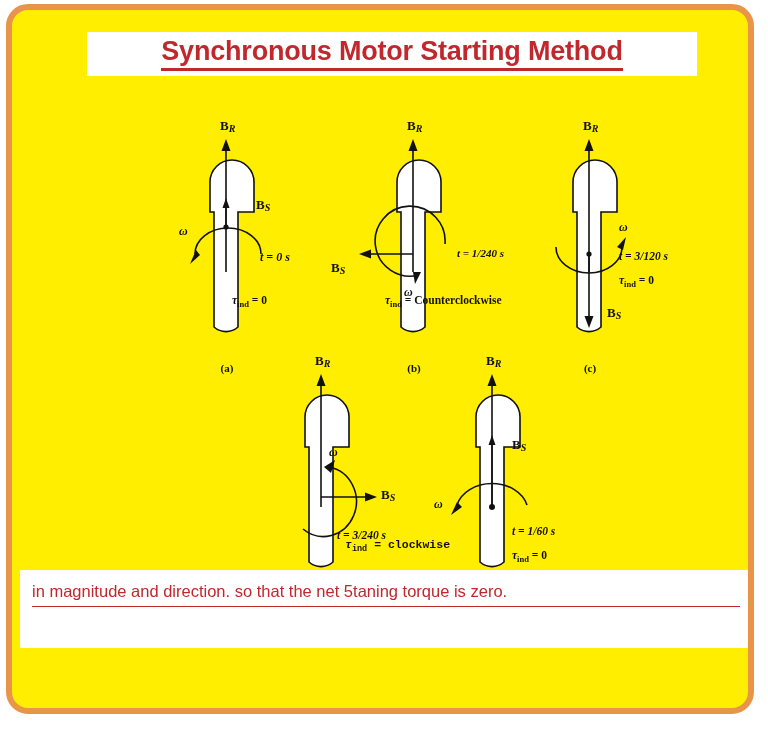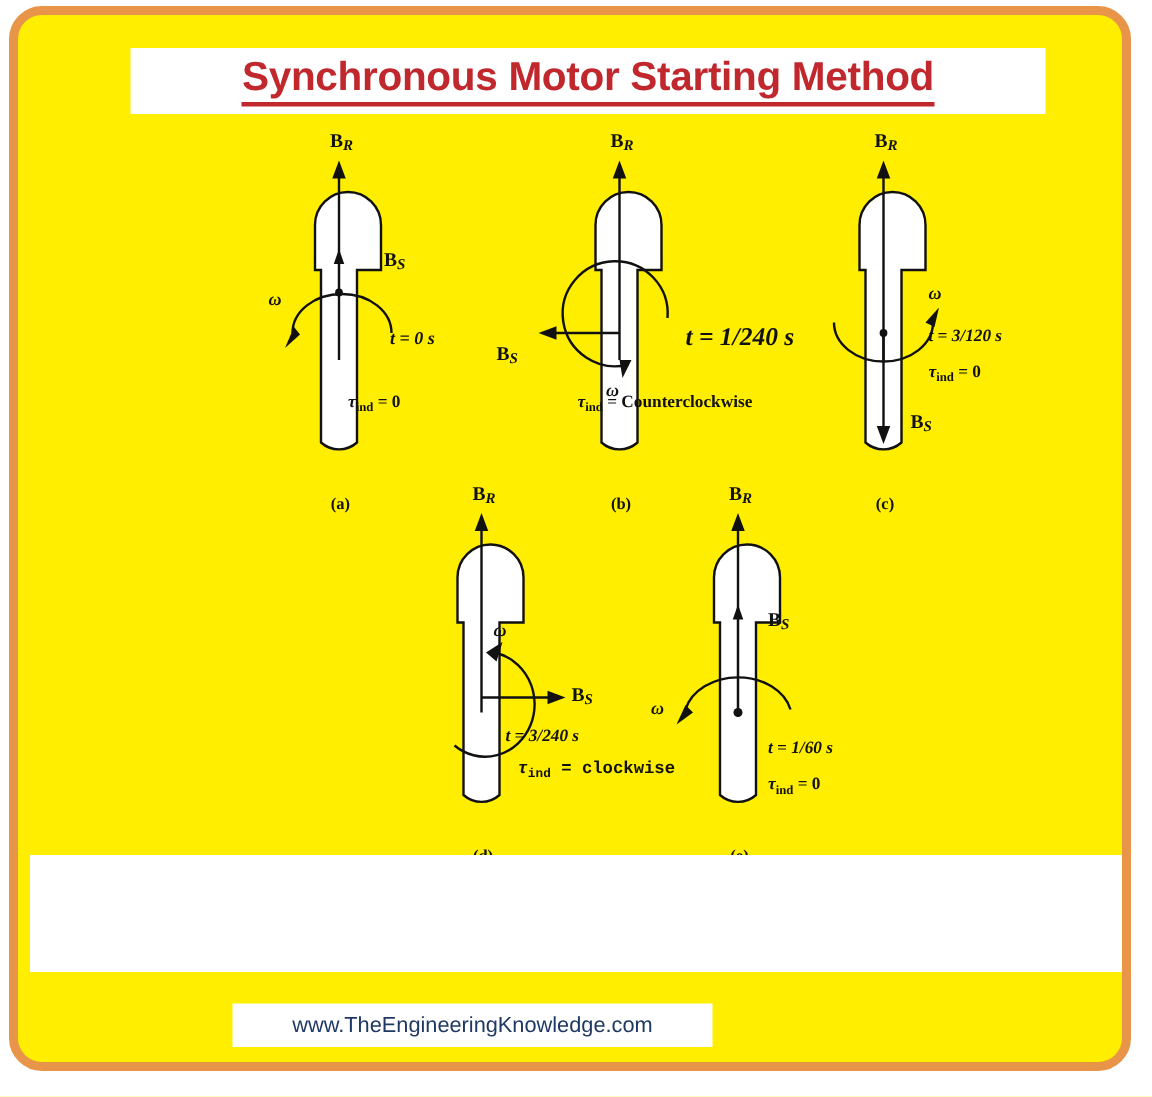--- a/index.html
+++ b/index.html
@@ -57,20 +57,21 @@
     position: absolute;
     left: 0;
     top: 70px;
     width: 736px;
     height: 490px;
   }
   .panel {
     position: absolute;
     width: 210px;
     height: 240px;
+    margin-top: 32px;
   }
   .panel svg { display: block; }
 
   .cap {
     position: absolute;
     width: 210px;
     text-align: center;
     font-size: 11px;
     font-weight: bold;
     color: #111111;
@@ -171,21 +172,21 @@
         <path d="M136,122 A35,35 0 1 0 110,153" fill="none" stroke="#111111" stroke-width="1.6"></path>
         <polygon points="106,162 112,150 104,150" fill="#111111"></polygon>
       </svg>
       <div style="position:absolute; left:98px; top:-4px; font-family:'Liberation Serif',serif; font-size:13px; font-weight:bold; color:#111;">
         <span>B</span><i style="font-size:10px; vertical-align:-2px;">R</i>
       </div>
       <div style="position:absolute; left:22px; top:138px; font-family:'Liberation Serif',serif; font-size:13px; font-weight:bold; color:#111;">
         <span>B</span><i style="font-size:10px; vertical-align:-2px;">S</i>
       </div>
       <div style="position:absolute; left:95px; top:163px; font-family:'Liberation Serif',serif; font-style:italic; font-size:12px; font-weight:bold; color:#111;">ω</div>
-      <div style="position:absolute; left:148px; top:125px; font-family:'Liberation Serif',serif; font-style:italic; font-size:17px; font-weight:bold; color:#111; white-space:nowrap;">t = 1/240 s</div>
+      <div style="position:absolute; left:148px; top:125px; font-family:'Liberation Serif',serif; font-style:italic; font-size:11px; font-weight:bold; color:#111; white-space:nowrap;">t = 1/240 s</div>
       <div style="position:absolute; left:76px; top:172px; font-family:'Liberation Serif',serif; font-size:11.5px; font-weight:bold; color:#111; white-space:nowrap;">
         <i>τ</i><sub style="font-size:8.5px;">ind</sub>
         <span>= Counterclockwise</span>
       </div>
       <div class="cap" style="left:0; top:240px;">(b)</div>
     </div>
 
     <div class="panel" style="left:473px; top:10px;">
       <svg width="210" height="240" viewBox="0 0 210 240">
         <path d="M88,90 L88,60 A22,22 0 0 1 132,60 L132,90 L116,90 L116,205
@@ -228,21 +229,21 @@
         <path d="M112,110 A33,35 0 1 1 86,172" fill="none" stroke="#111111" stroke-width="1.6"></path>
         <polygon points="118,103 107,110 114,116" fill="#111111"></polygon>
       </svg>
       <div style="position:absolute; left:98px; top:-4px; font-family:'Liberation Serif',serif; font-size:13px; font-weight:bold; color:#111;">
         <span>B</span><i style="font-size:10px; vertical-align:-2px;">R</i>
       </div>
       <div style="position:absolute; left:164px; top:130px; font-family:'Liberation Serif',serif; font-size:13px; font-weight:bold; color:#111;">
         <span>B</span><i style="font-size:10px; vertical-align:-2px;">S</i>
       </div>
       <div style="position:absolute; left:112px; top:88px; font-family:'Liberation Serif',serif; font-style:italic; font-size:12px; font-weight:bold; color:#111;">ω</div>
-      <div style="position:absolute; left:120px; top:160px; font-family:'Liberation Serif',serif; font-style:italic; font-size:11.5px; font-weight:bold; color:#111; white-space:nowrap;">t = 3/240 s</div>
+      <div style="position:absolute; left:120px; top:172px; font-family:'Liberation Serif',serif; font-style:italic; font-size:11.5px; font-weight:bold; color:#111; white-space:nowrap;">t = 3/240 s</div>
       <div style="position:absolute; left:128px; top:181px; font-family:Liberation Mono, monospace; font-size:11.5px; font-weight:bold; color:#111; white-space:nowrap;">
         <i>τ</i><sub style="font-size:8.5px;">ind</sub>
         <span>= clockwise</span>
       </div>
       <div class="cap" style="left:0; top:240px;">(d)</div>
     </div>
 
     <div class="panel" style="left:376px; top:245px;">
       <svg width="210" height="240" viewBox="0 0 210 240">
         <path d="M88,90 L88,60 A22,22 0 0 1 132,60 L132,90 L116,90 L116,205
@@ -268,19 +269,17 @@
       <div style="position:absolute; left:124px; top:192px; font-family:'Liberation Serif',serif; font-size:11.5px; font-weight:bold; color:#111; white-space:nowrap;">
         <i>τ</i><sub style="font-size:8.5px;">ind</sub>
         <span>= 0</span>
       </div>
       <div class="cap" style="left:0; top:240px;">(e)</div>
     </div>
 
   </div>
 
   <div id="caption">
+    <span class="cap-line">in magnitude and direction. so that the net 5taning torque is zero.</span>
   </div>
 
-  <div id="footer-band">
-    <span id="footer-text">www.TheEngineeringKnowledge.com</span>
-  </div>
 
 </div>
 
 </body></html>

